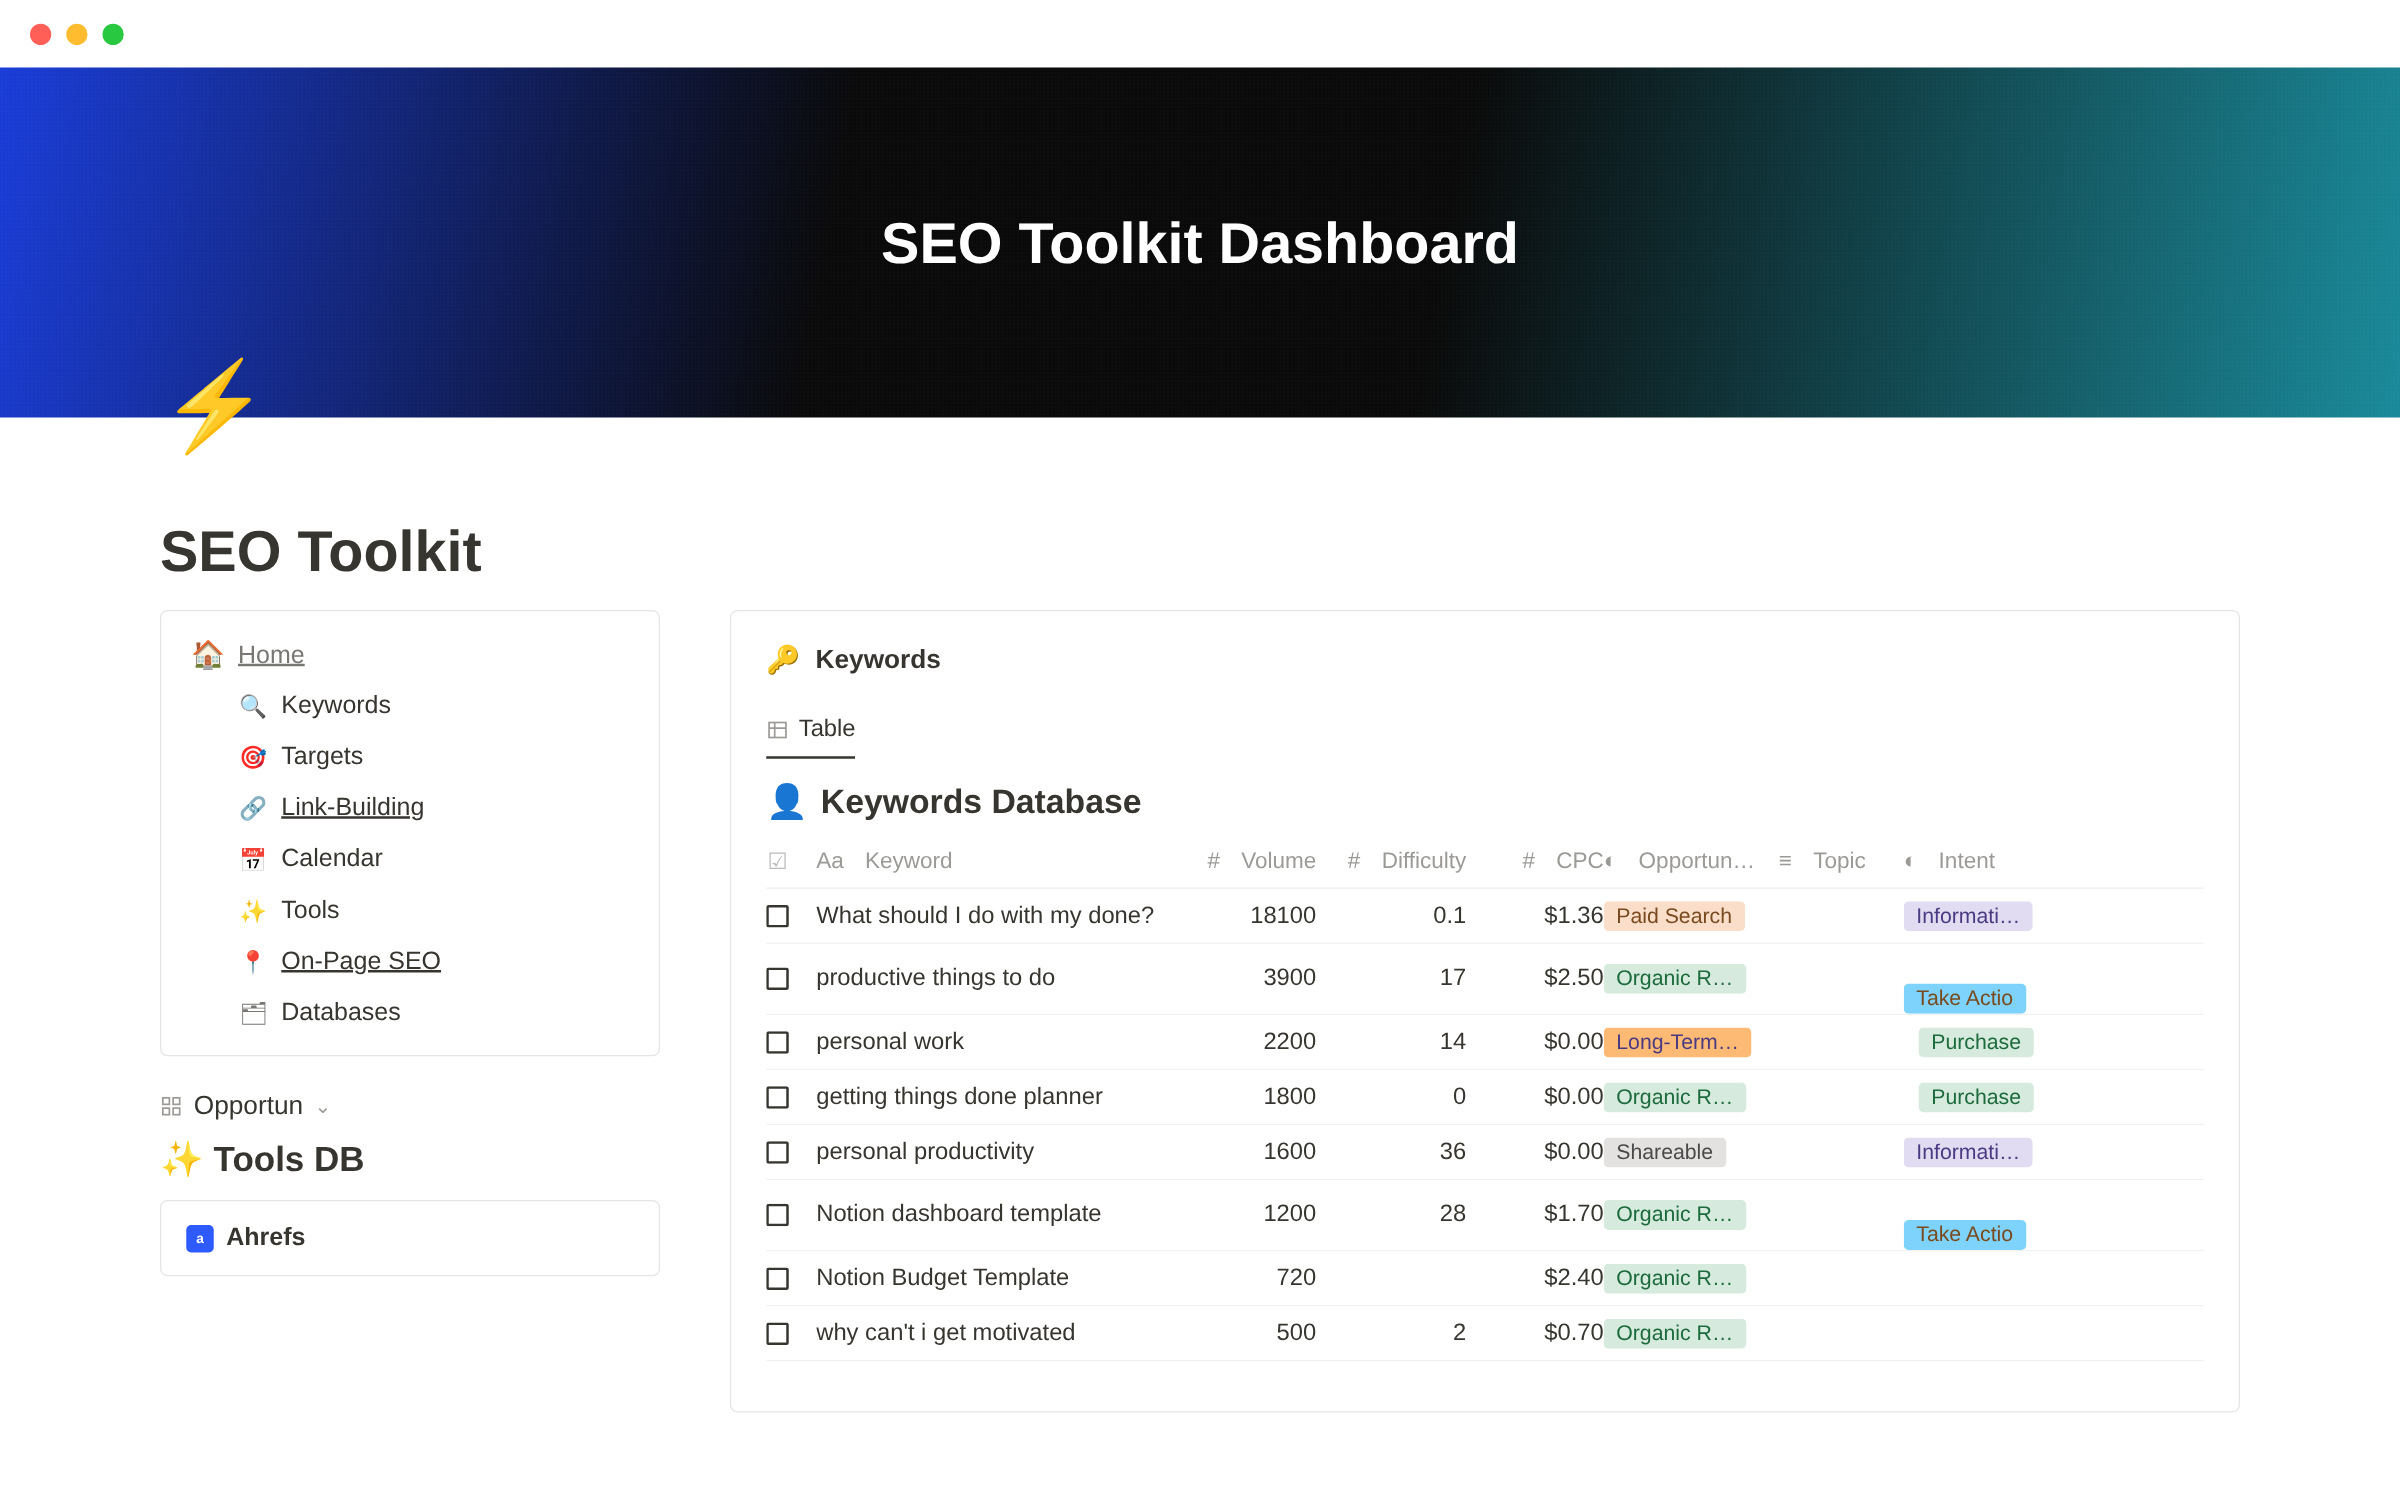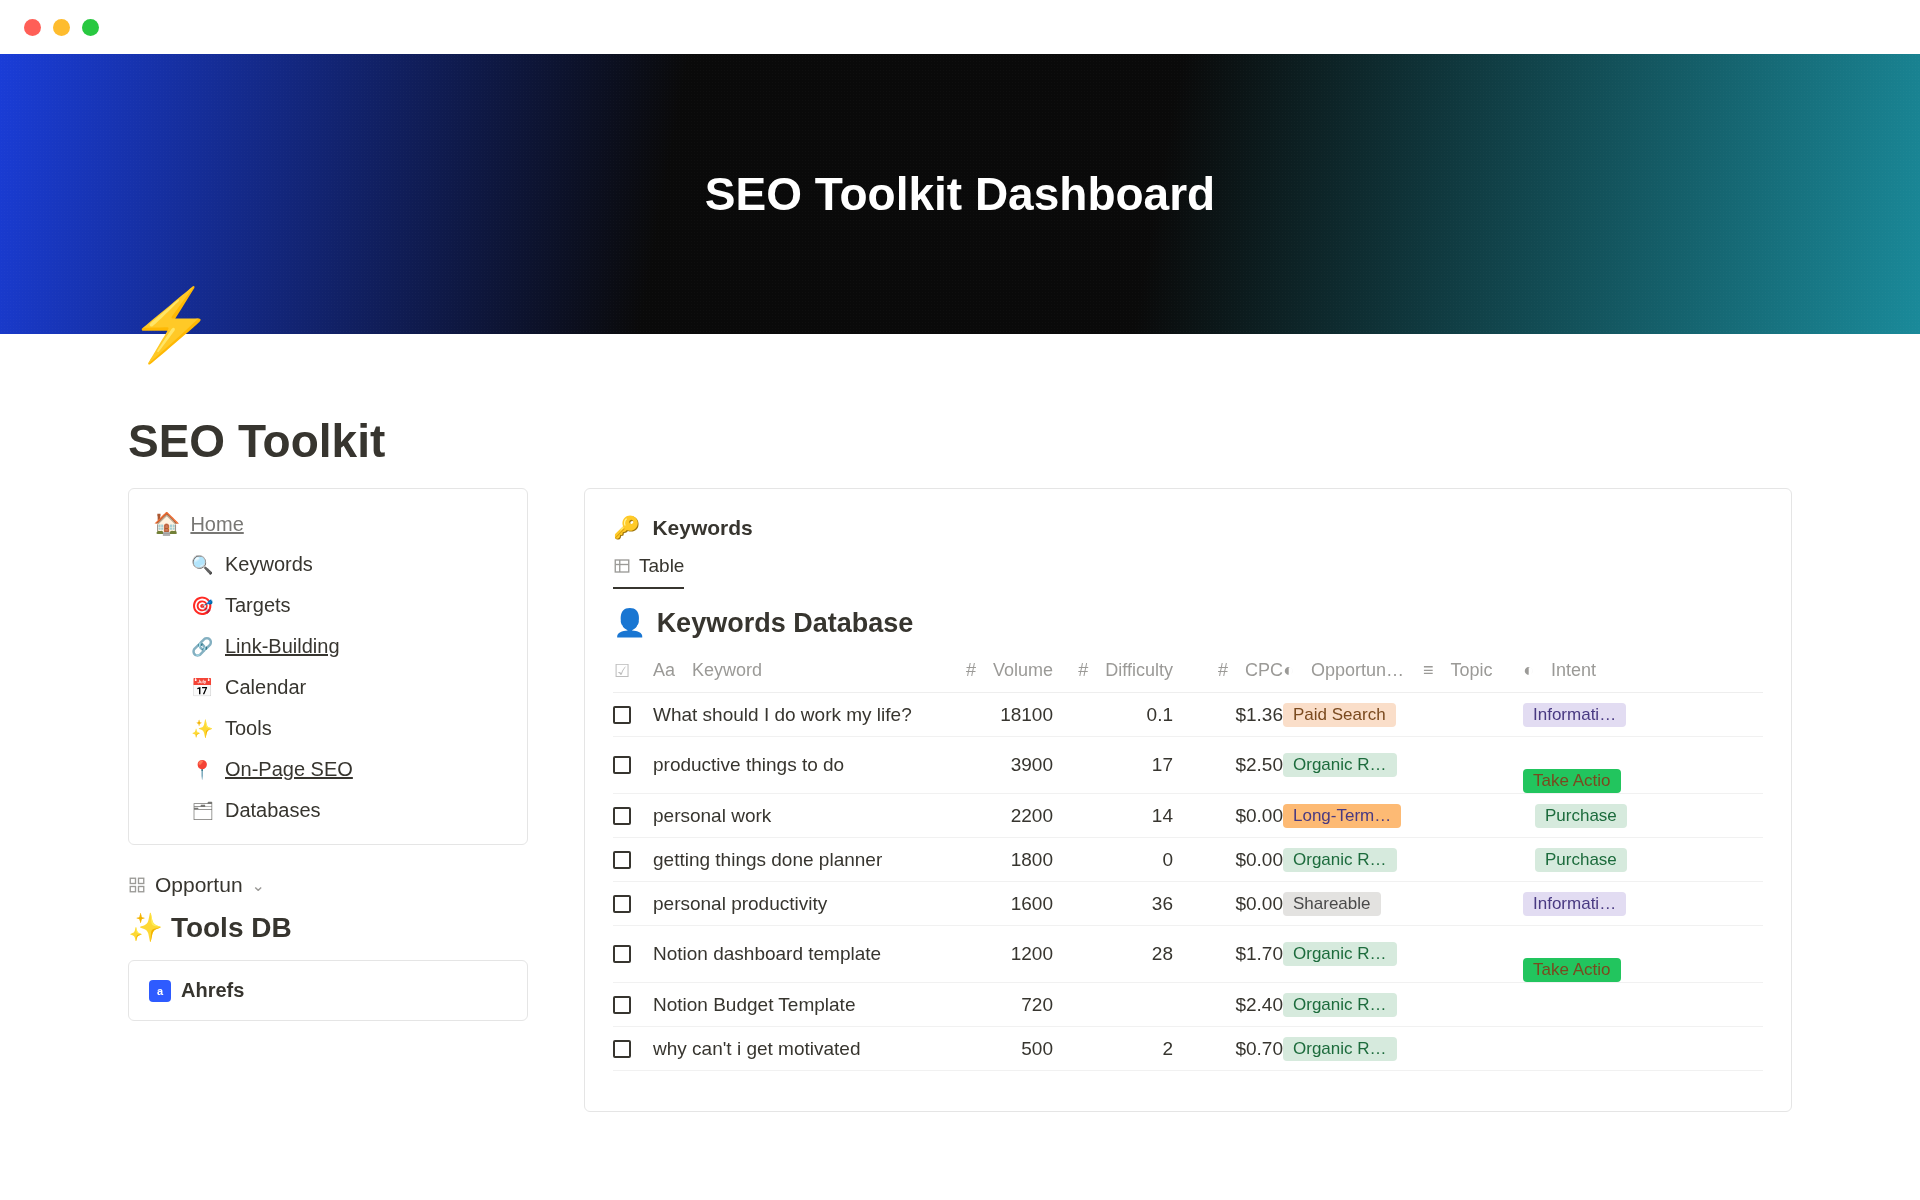--- a/index.html
+++ b/index.html
@@ -27,41 +27,41 @@
 .nav-item.underl .txt { text-decoration: underline; }
 .nav-icon { width:20px; display:inline-flex; justify-content:center; color:#787774; font-size:18px; }
 .gallery-switch { margin-top: 28px; display:flex; align-items:center; gap:9px; color:#37352f; font-size:21px; }
 .gallery-switch .chev { color:#9b9a97; font-size:16px; }
 .toolsdb { margin-top: 14px; display:flex; align-items:center; gap:8px; font-size:28px; font-weight:800; }
 .tool-card { margin-top: 16px; border:1px solid #e5e5e5; border-radius:6px; padding: 18px 20px; }
 .tool-card .app { display:flex; align-items:center; gap:10px; font-size:20px; font-weight:600; }
 .ahrefs-ico { width:22px; height:22px; background:#2e5bff; border-radius:4px; display:inline-flex; align-items:center; justify-content:center; color:#fff; font-size:11px; font-weight:700; }
 .main { flex: 1; border: 1px solid #e5e5e5; border-radius: 6px; padding: 26px 28px 40px 28px; min-width:0; }
 .db-header { display:flex; align-items:center; gap:12px; font-size:21px; font-weight:600; }
-.tabbar { margin-top: 14px; display:flex; }
+.tabbar { margin-top: 32px; display:flex; }
 .tab { display:flex; align-items:center; gap:8px; font-size:19px; padding-bottom:10px; border-bottom: 2px solid #37352f; }
 .db-title { margin-top: 18px; display:flex; align-items:center; gap:10px; font-size:27px; font-weight:800; }
 .table { margin-top: 10px; }
 .thead, .trow { display:grid; grid-template-columns: 40px 280px 120px 120px 110px 140px 100px 120px; align-items:center; min-height:44px; }
 .thead { color:#9b9a97; font-size:18px; border-bottom:1px solid #eee; }
 .trow { border-bottom:1px solid #f1f1f1; font-size:19px; }
 .th { display:flex; align-items:center; gap:6px; white-space:nowrap; overflow:hidden; text-overflow:ellipsis; }
 .th.right, .td.right { justify-content:flex-end; text-align:right; }
 .td { display:flex; align-items:center; white-space:nowrap; overflow:hidden; text-overflow:ellipsis; }
 .td.kw { font-weight:400; }
 .chk { width:18px; height:18px; border:2px solid #37352f; border-radius:2px; }
 .hchk { width:18px; height:18px; color:#bdbdbd; display:flex; align-items:center; justify-content:center; }
 .hash { color:#9b9a97; }
 .tag { padding: 2px 10px; border-radius:4px; font-size:17px; white-space:nowrap; overflow:hidden; text-overflow:ellipsis; max-width:100%; }
 .tag.paid { background:#fadec9; color:#7a4a1f; }
 .tag.organic { background:#d6eadd; color:#1c6b3c; }
 .tag.longterm { background:#fdba74; color:#493a82; }
 .tag.shareable { background:#e3e2e0; color:#4a4a4a; }
 .tag.info { background:#e2dcf2; color:#493a82; }
-.tag.action { background:#22c55e; color:#7a4a1f;margin-top:32px; }
+.tag.action { background:#7dd3fc; color:#7a4a1f;margin-top:32px; }
 .tag.purchase { background:#d6eadd; color:#1c6b3c;margin-left:12px; }
 svg { display:inline-block; vertical-align:middle; }
 .mini-ico { width:18px; height:18px; stroke:#9b9a97; fill:none; stroke-width:1.8; }
 </style>
 </head>
 <body>
 
 <div class="window">
   <div class="titlebar">
     <div class="dot red"></div>
@@ -174,21 +174,21 @@
             <div class="th right"><span class="hash">#</span>&nbsp;<span>CPC</span></div>
             <div class="th"><span class="hash">◐</span>&nbsp;<span>Opportun…</span></div>
             <div class="th"><span class="hash">≡</span>&nbsp;<span>Topic</span></div>
             <div class="th"><span class="hash">◐</span>&nbsp;<span>Intent</span></div>
           </div>
           <div id="tbody">
               <div class="trow">
                 <div class="td">
                   <div class="chk"></div>
                 </div>
-                <div class="td kw">What should I do work my life?</div>
+                <div class="td kw">What should I do with my done?</div>
                 <div class="td right">18100</div>
                 <div class="td right">0.1</div>
                 <div class="td right">$1.36</div>
                 <div class="td">
                   <span class="tag paid">Paid Search</span>
                 </div>
                 <div class="td"></div>
                 <div class="td">
                   <span class="tag info">Informati…</span>
                 </div>

